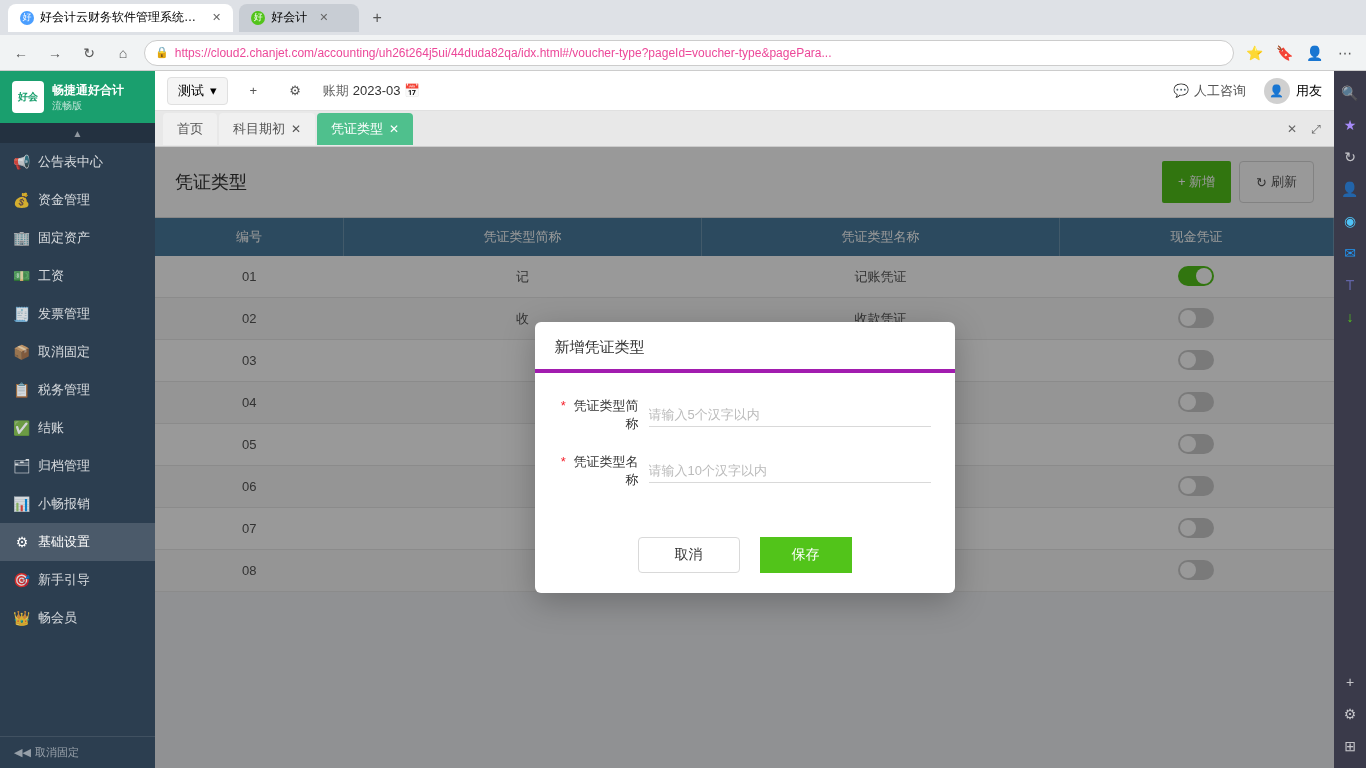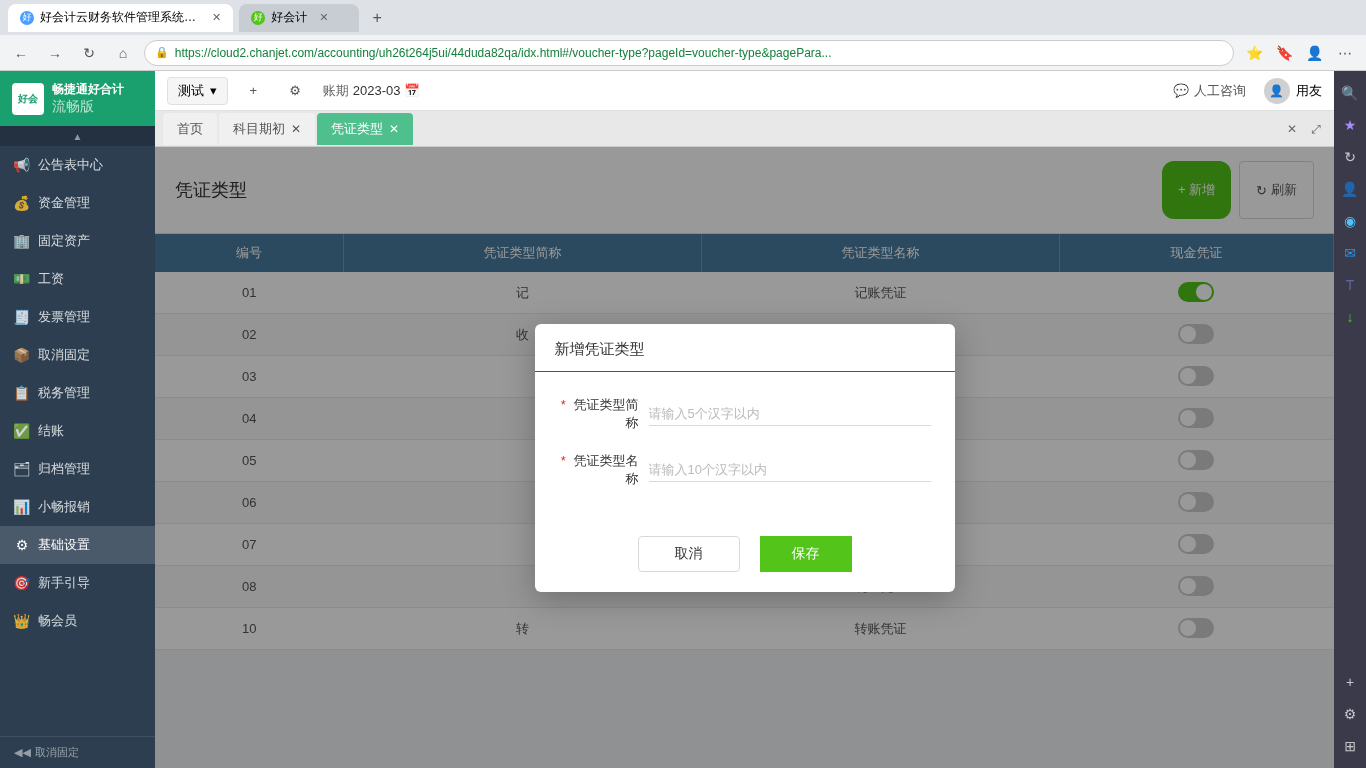--- a/index.html
+++ b/index.html
@@ -10,21 +10,21 @@
     .browser-tab { background: #fff; border-radius: 8px 8px 0 0; padding: 0 12px; height: 28px; display: flex; align-items: center; gap: 6px; font-size: 12px; min-width: 180px; }
     .browser-tab.inactive { background: #c8cdd4; }
     .browser-tab-icon { width: 14px; height: 14px; background: #4a9eff; border-radius: 50%; display: flex; align-items: center; justify-content: center; }
     .tab-close { margin-left: 6px; color: #666; cursor: pointer; font-size: 11px; }
     .new-tab-btn { width: 24px; height: 24px; display: flex; align-items: center; justify-content: center; cursor: pointer; border-radius: 50%; background: transparent; font-size: 16px; color: #555; }
 
     .address-bar-row { background: #f1f3f4; height: 36px; display: flex; align-items: center; padding: 0 8px; gap: 8px; border-bottom: 1px solid #ccc; }
     .nav-btn { width: 26px; height: 26px; display: flex; align-items: center; justify-content: center; border-radius: 50%; cursor: pointer; color: #555; font-size: 14px; }
     .address-bar { flex: 1; background: #fff; border: 1px solid #ccc; border-radius: 16px; height: 26px; display: flex; align-items: center; padding: 0 10px; font-size: 12px; color: #333; gap: 6px; }
     .address-bar .lock-icon { color: #777; font-size: 11px; }
-    .address-text { flex: 1; color: #15803d; font-size: 12px; overflow: hidden; text-overflow: ellipsis; white-space: nowrap; }
+    .address-text { flex: 1; color: #ec4899; font-size: 12px; overflow: hidden; text-overflow: ellipsis; white-space: nowrap; }
     .browser-actions { display: flex; align-items: center; gap: 4px; }
     .browser-action-btn { width: 26px; height: 26px; display: flex; align-items: center; justify-content: center; cursor: pointer; color: #555; font-size: 14px; }
 
     
     .app-container { display: flex; height: calc(768px - 71px); }
 
     
     .sidebar { width: 155px; background: #2c3e50; color: #fff; display: flex; flex-direction: column; flex-shrink: 0; }
     .sidebar-logo { background: #1a9f6e; padding: 10px 12px; display: flex; align-items: center; gap: 8px; }
     .logo-icon { width: 32px; height: 32px; background: #fff; border-radius: 4px; display: flex; align-items: center; justify-content: center; color: #1a9f6e; font-weight: bold; font-size: 10px; }
@@ -55,21 +55,21 @@
     .tab.inactive-tab { background: #f0f0f0; color: #555; }
     .tab-close-btn { font-size: 12px; cursor: pointer; }
     .maximize-btns { margin-left: auto; display: flex; gap: 4px; }
     .win-ctrl { width: 20px; height: 20px; display: flex; align-items: center; justify-content: center; cursor: pointer; color: #666; font-size: 12px; }
 
     
     .content-area { flex: 1; overflow: auto; background: #f0f2f5; padding: 0; position: relative; }
     .page-header { background: #fff; padding: 14px 20px; display: flex; align-items: center; justify-content: space-between; border-bottom: 1px solid #e0e0e0; }
     .page-title { font-size: 18px; color: #333; font-weight: 500; }
     .page-header-actions { display: flex; gap: 8px; }
-    .btn-primary { background: #52c41a; color: #fff; border: none; border-radius: 12px; padding: 20px 16px; cursor: pointer; font-size: 13px; display: flex; align-items: center; gap: 4px; }
+    .btn-primary { background: #52c41a; color: #fff; border: none; border-radius: 2px; padding: 12px 16px; cursor: pointer; font-size: 13px; display: flex; align-items: center; gap: 4px; }
     .btn-secondary { background: #fff; color: #555; border: 1px solid #d9d9d9; border-radius: 4px; padding: 6px 16px; cursor: pointer; font-size: 13px; display: flex; align-items: center; gap: 4px; }
 
     
     .table-container { margin: 0; }
     .data-table { width: 100%; border-collapse: collapse; }
     .data-table thead tr { background: #4a7c9e; color: #fff; }
     .data-table thead th { padding: 10px 16px; text-align: center; font-weight: normal; font-size: 13px; border-right: 1px solid rgba(255,255,255,0.2); }
     .data-table tbody tr { background: #fff; border-bottom: 1px solid #e8e8e8; }
     .data-table tbody tr:nth-child(even) { background: #f8f8f8; }
     .data-table tbody td { padding: 10px 16px; text-align: center; font-size: 13px; color: #555; }
@@ -78,21 +78,21 @@
     .toggle.off { background: #ccc; justify-content: flex-start; }
     .toggle-knob { width: 16px; height: 16px; border-radius: 50%; background: #fff; margin: 2px; }
 
     
     .right-panel { width: 32px; background: #3a3a4a; display: flex; flex-direction: column; align-items: center; padding: 8px 0; gap: 4px; }
     .right-panel-btn { width: 28px; height: 28px; display: flex; align-items: center; justify-content: center; cursor: pointer; color: rgba(255,255,255,0.7); font-size: 14px; border-radius: 4px; }
 
     
     .modal-overlay { position: absolute; top: 0; left: 0; right: 0; bottom: 0; background: rgba(0,0,0,0.4); display: flex; align-items: center; justify-content: center; z-index: 100; }
     .modal { background: #fff; border-radius: 6px; width: 420px; box-shadow: 0 8px 32px rgba(0,0,0,0.25); }
-    .modal-header { padding: 16px 20px 12px; border-bottom: 1px solid #a21caf; font-size: 15px; color: #333; font-weight: 500; }
+    .modal-header { padding: 16px 20px 12px; border-bottom: 4px solid #a21caf; font-size: 15px; color: #333; font-weight: 500; }
     .modal-body { padding: 24px 24px 16px; }
     .form-field { display: flex; align-items: center; margin-bottom: 20px; }
     .field-label { font-size: 13px; color: #333; width: 90px; text-align: right; padding-right: 10px; }
     .field-required { color: #f5222d; margin-right: 4px; }
     .field-input { flex: 1; border: none; border-bottom: 1px solid #d9d9d9; padding: 4px 0; font-size: 13px; color: #333; outline: none; background: transparent; }
     .field-input::placeholder { color: #bbb; }
     .modal-footer { display: flex; justify-content: center; gap: 20px; padding: 12px 20px 20px; }
     .btn-cancel { background: #fff; color: #333; border: 1px solid #d9d9d9; border-radius: 4px; padding: 8px 36px; cursor: pointer; font-size: 14px; }
     .btn-save { background: #52c41a; color: #fff; border: none; border-radius: 0; padding: 8px 32px; cursor: pointer; font-size: 14px; }
   </style>
@@ -130,21 +130,21 @@
   </div>
 </div>
 
 <div class="app-container">
 
   <div class="sidebar">
     <div class="sidebar-logo">
       <div class="logo-icon">好会</div>
       <div>
         <div style="font-size:12px;color:#fff;font-weight:bold;">畅捷通好合计</div>
-        <div style="font-size:14px;color:rgba(255,255,255,0.7);">流畅版</div>
+        <div style="font-size:10px;color:rgba(255,255,255,0.7);">流畅版</div>
       </div>
     </div>
 
     <div class="sidebar-scroll-btn">▲</div>
 
     <div class="sidebar-items">
       <div class="sidebar-item">
         <span class="sidebar-item-icon">📢</span>
         <span>公告表中心</span>
       </div>
@@ -343,30 +343,20 @@
       <td>
         <div class="toggle off">
           <div class="toggle-knob"></div>
         </div>
       </td>
     </tr>
               <tr>
       <td>08</td>
       <td></td>
       <td>现金凭证</td>
-      <td>
-        <div class="toggle off">
-          <div class="toggle-knob"></div>
-        </div>
-      </td>
-    </tr>
-              <tr>
-      <td>10</td>
-      <td>转</td>
-      <td>转账凭证</td>
       <td>
         <div class="toggle off">
           <div class="toggle-knob"></div>
         </div>
       </td>
     </tr>
             </tbody>
         </table>
       </div>
 

